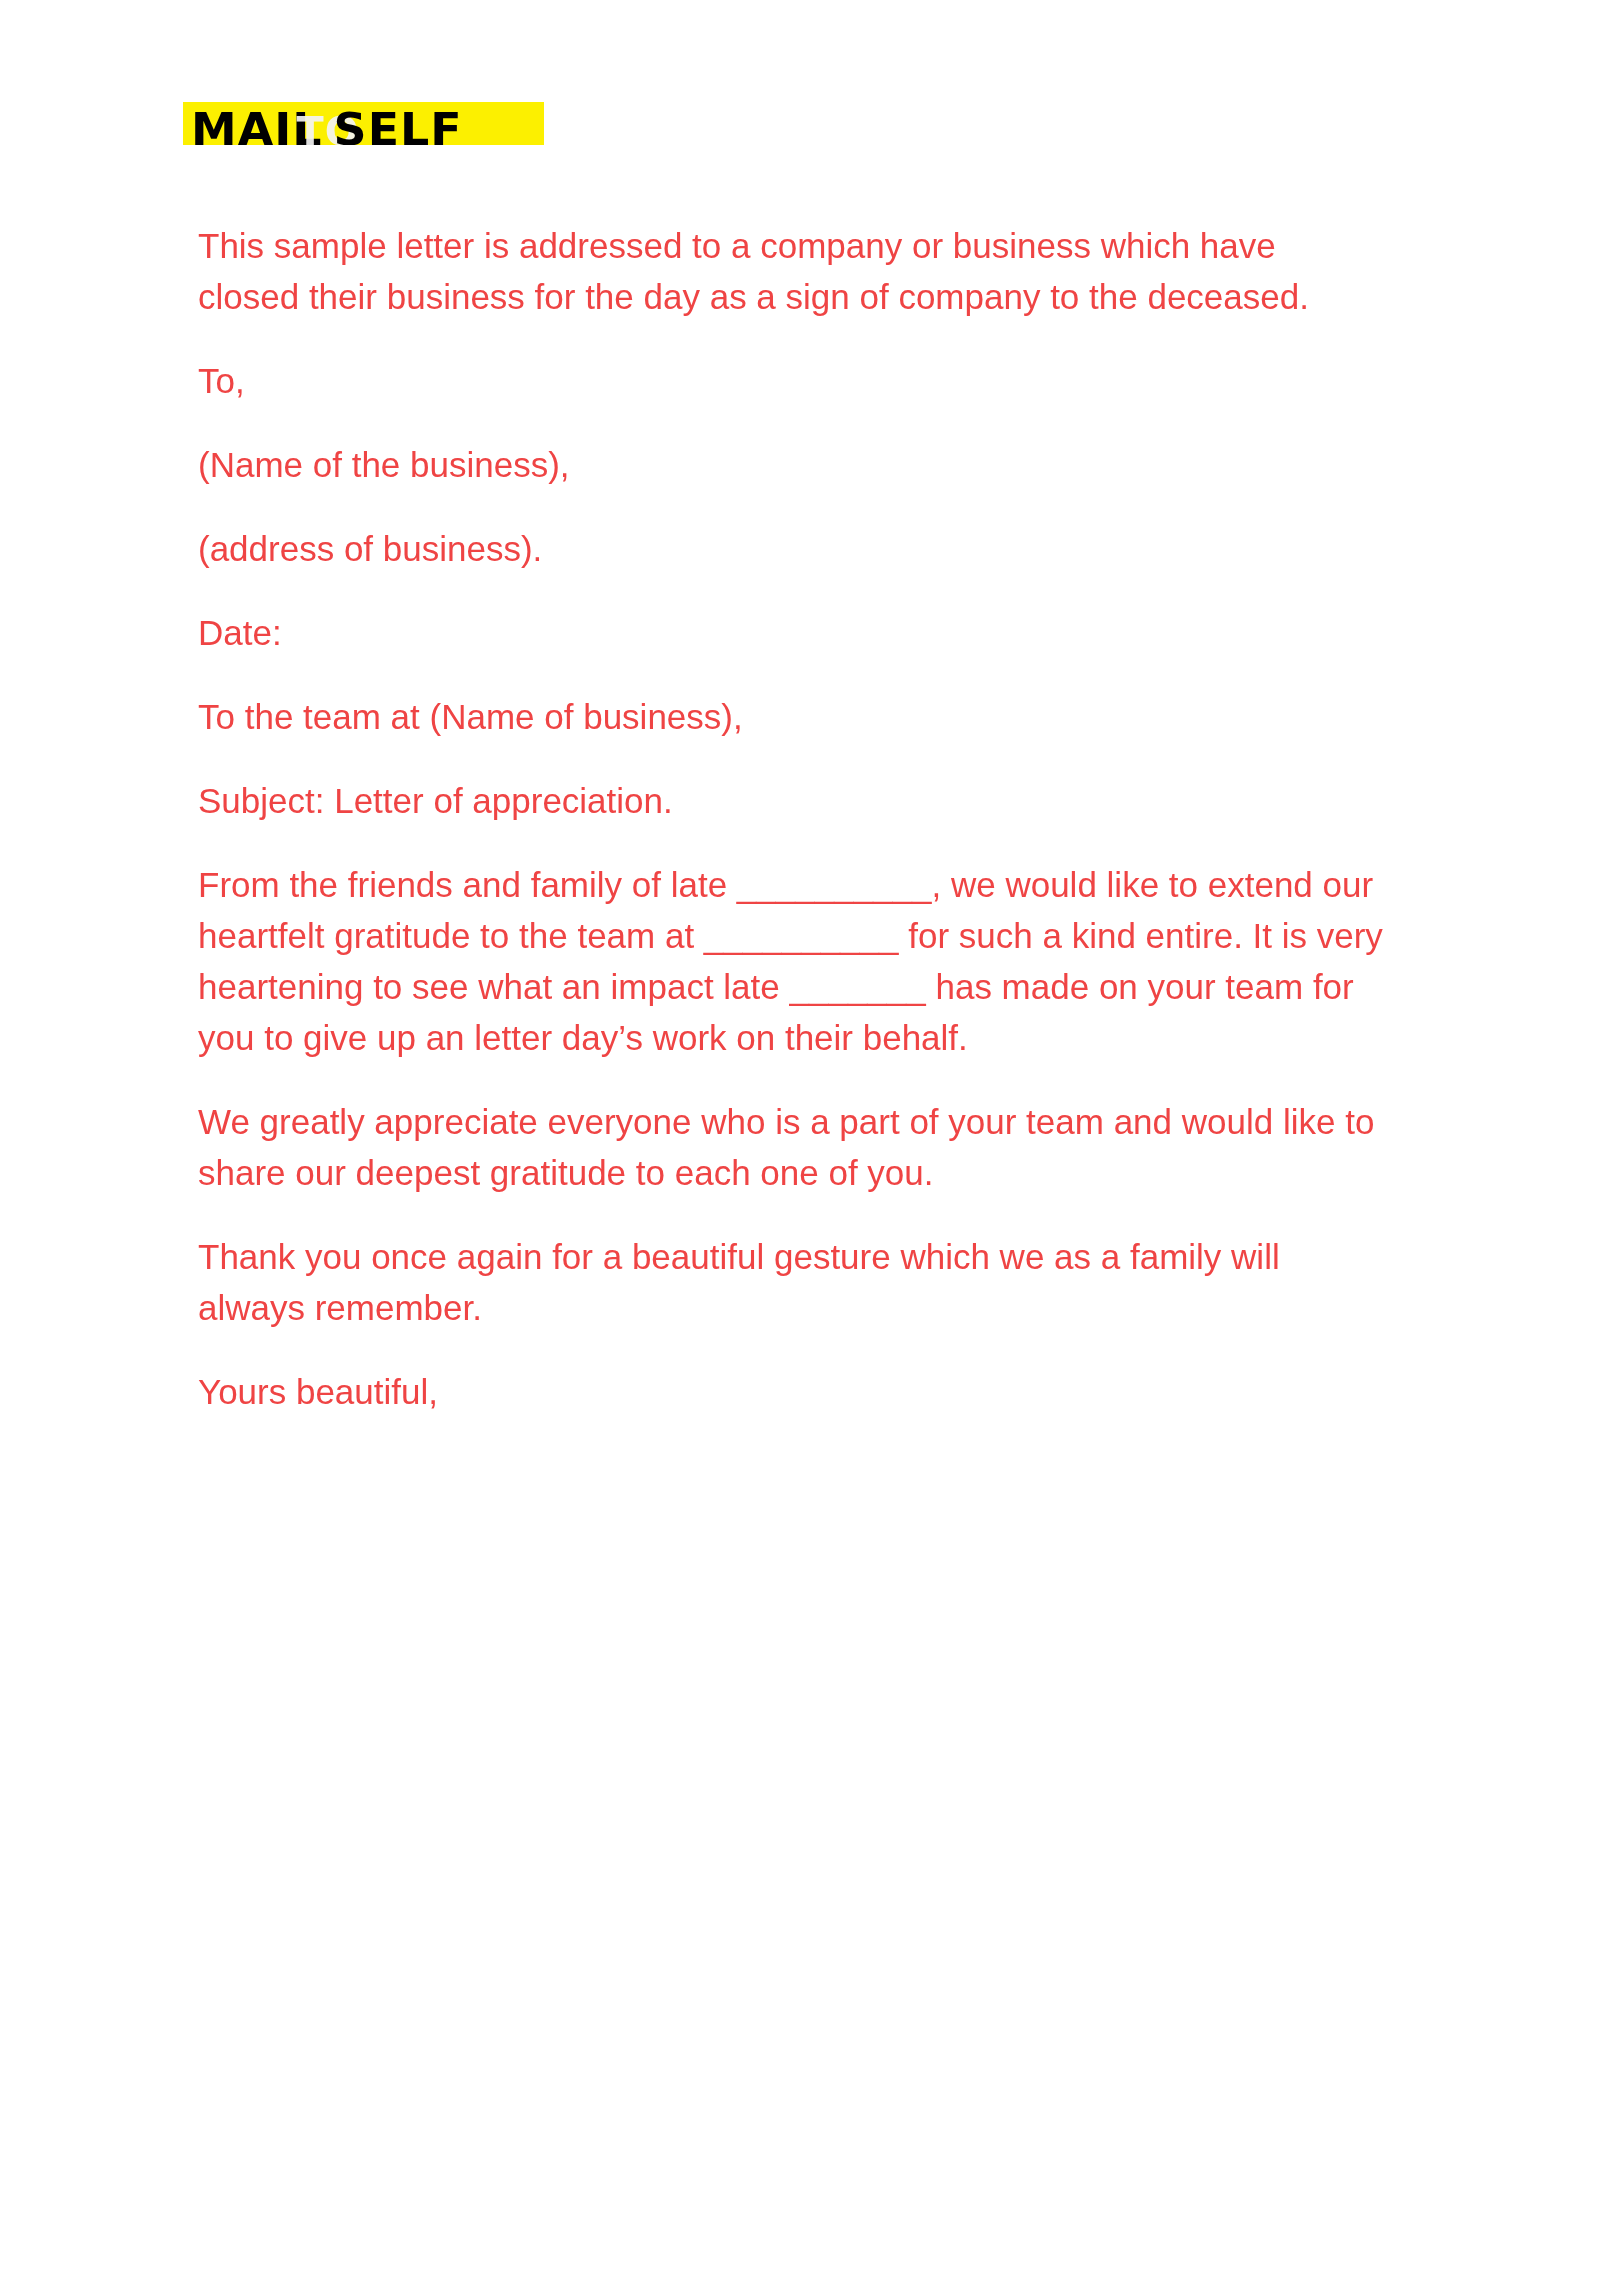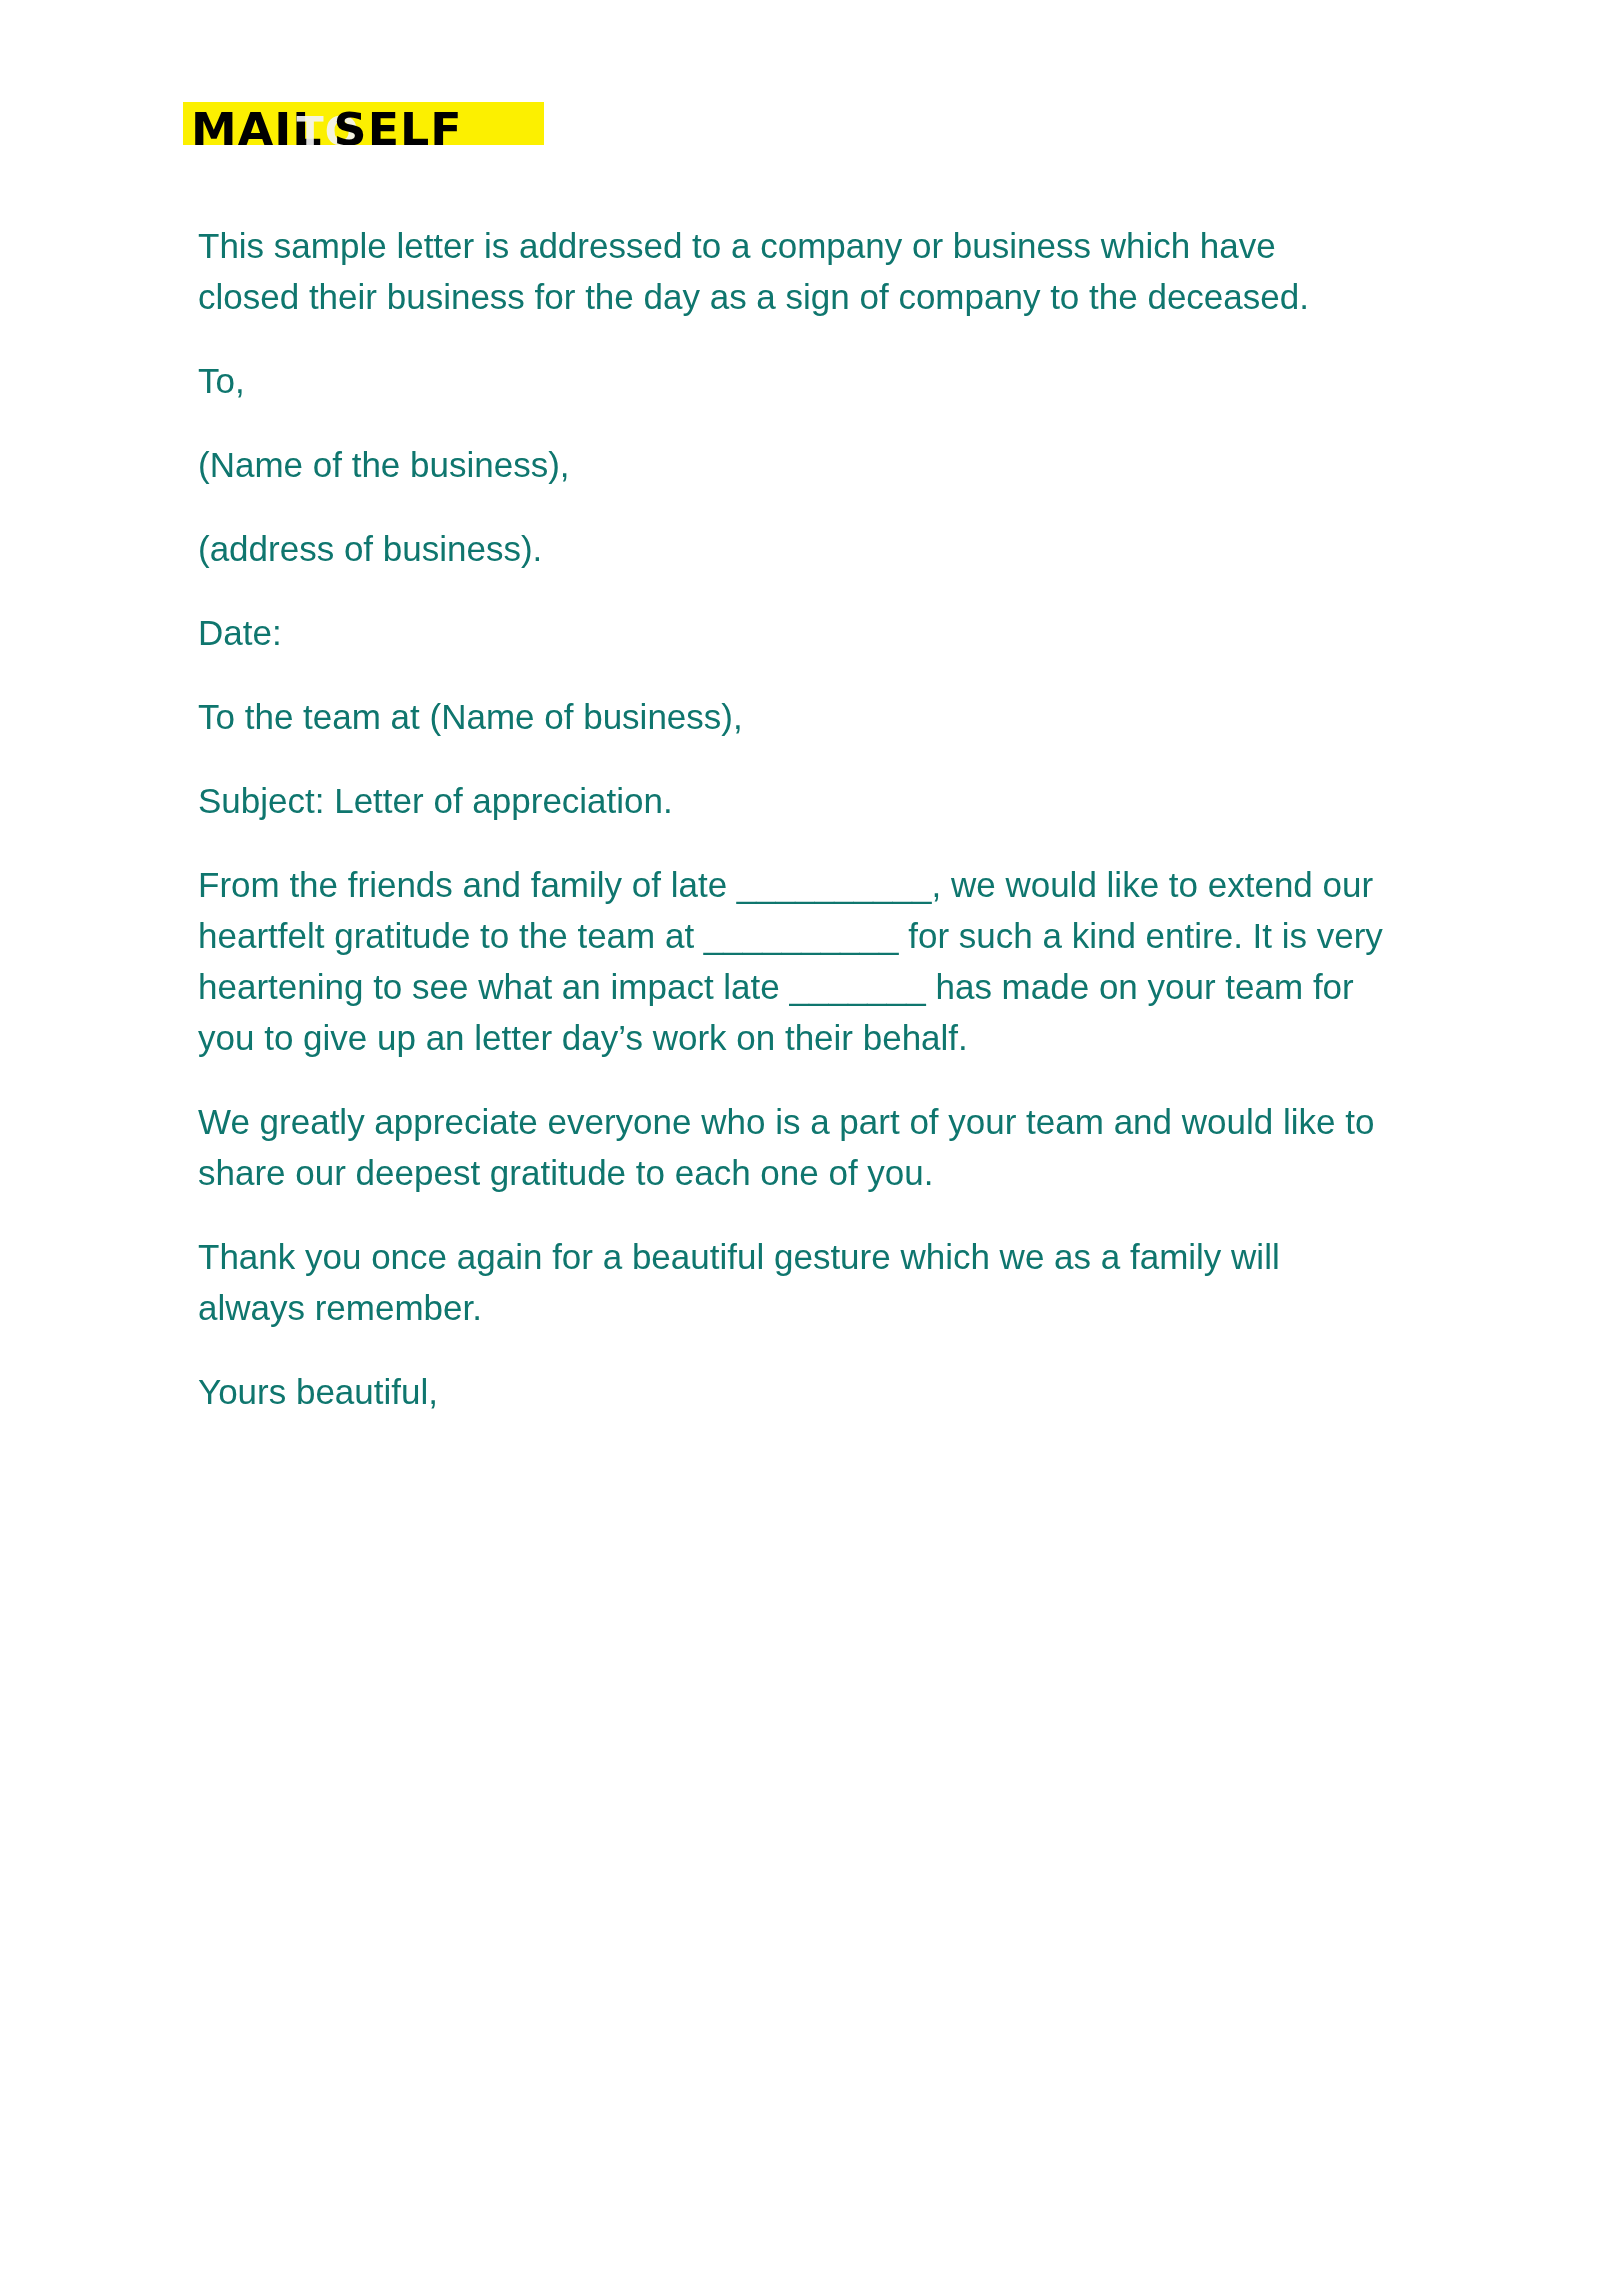--- a/index.html
+++ b/index.html
@@ -71,21 +71,21 @@
     .content {
       position: absolute;
       left: 198px;
       top: 220px;
       width: 1235px;
     }
     .para {
       margin: 0 0 33px 0;
       font-size: 35px;
       line-height: 51px;
-      color: #0f766e;
+      color: #ef4444;
       white-space: normal;
     }
     .intro {
       font-style: normal;
     }
     .letter {
     }
     .line {
       display: block;
       white-space: nowrap;

